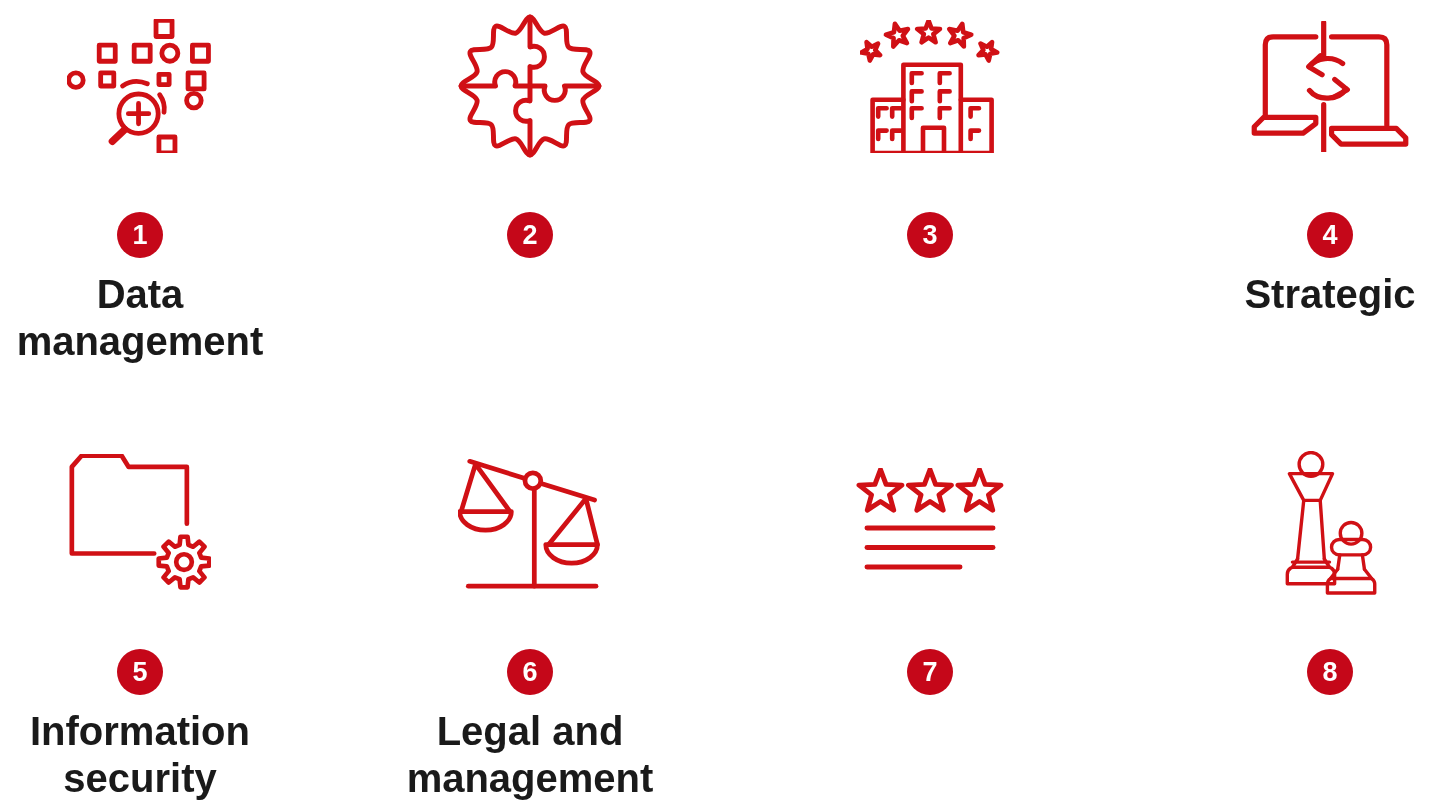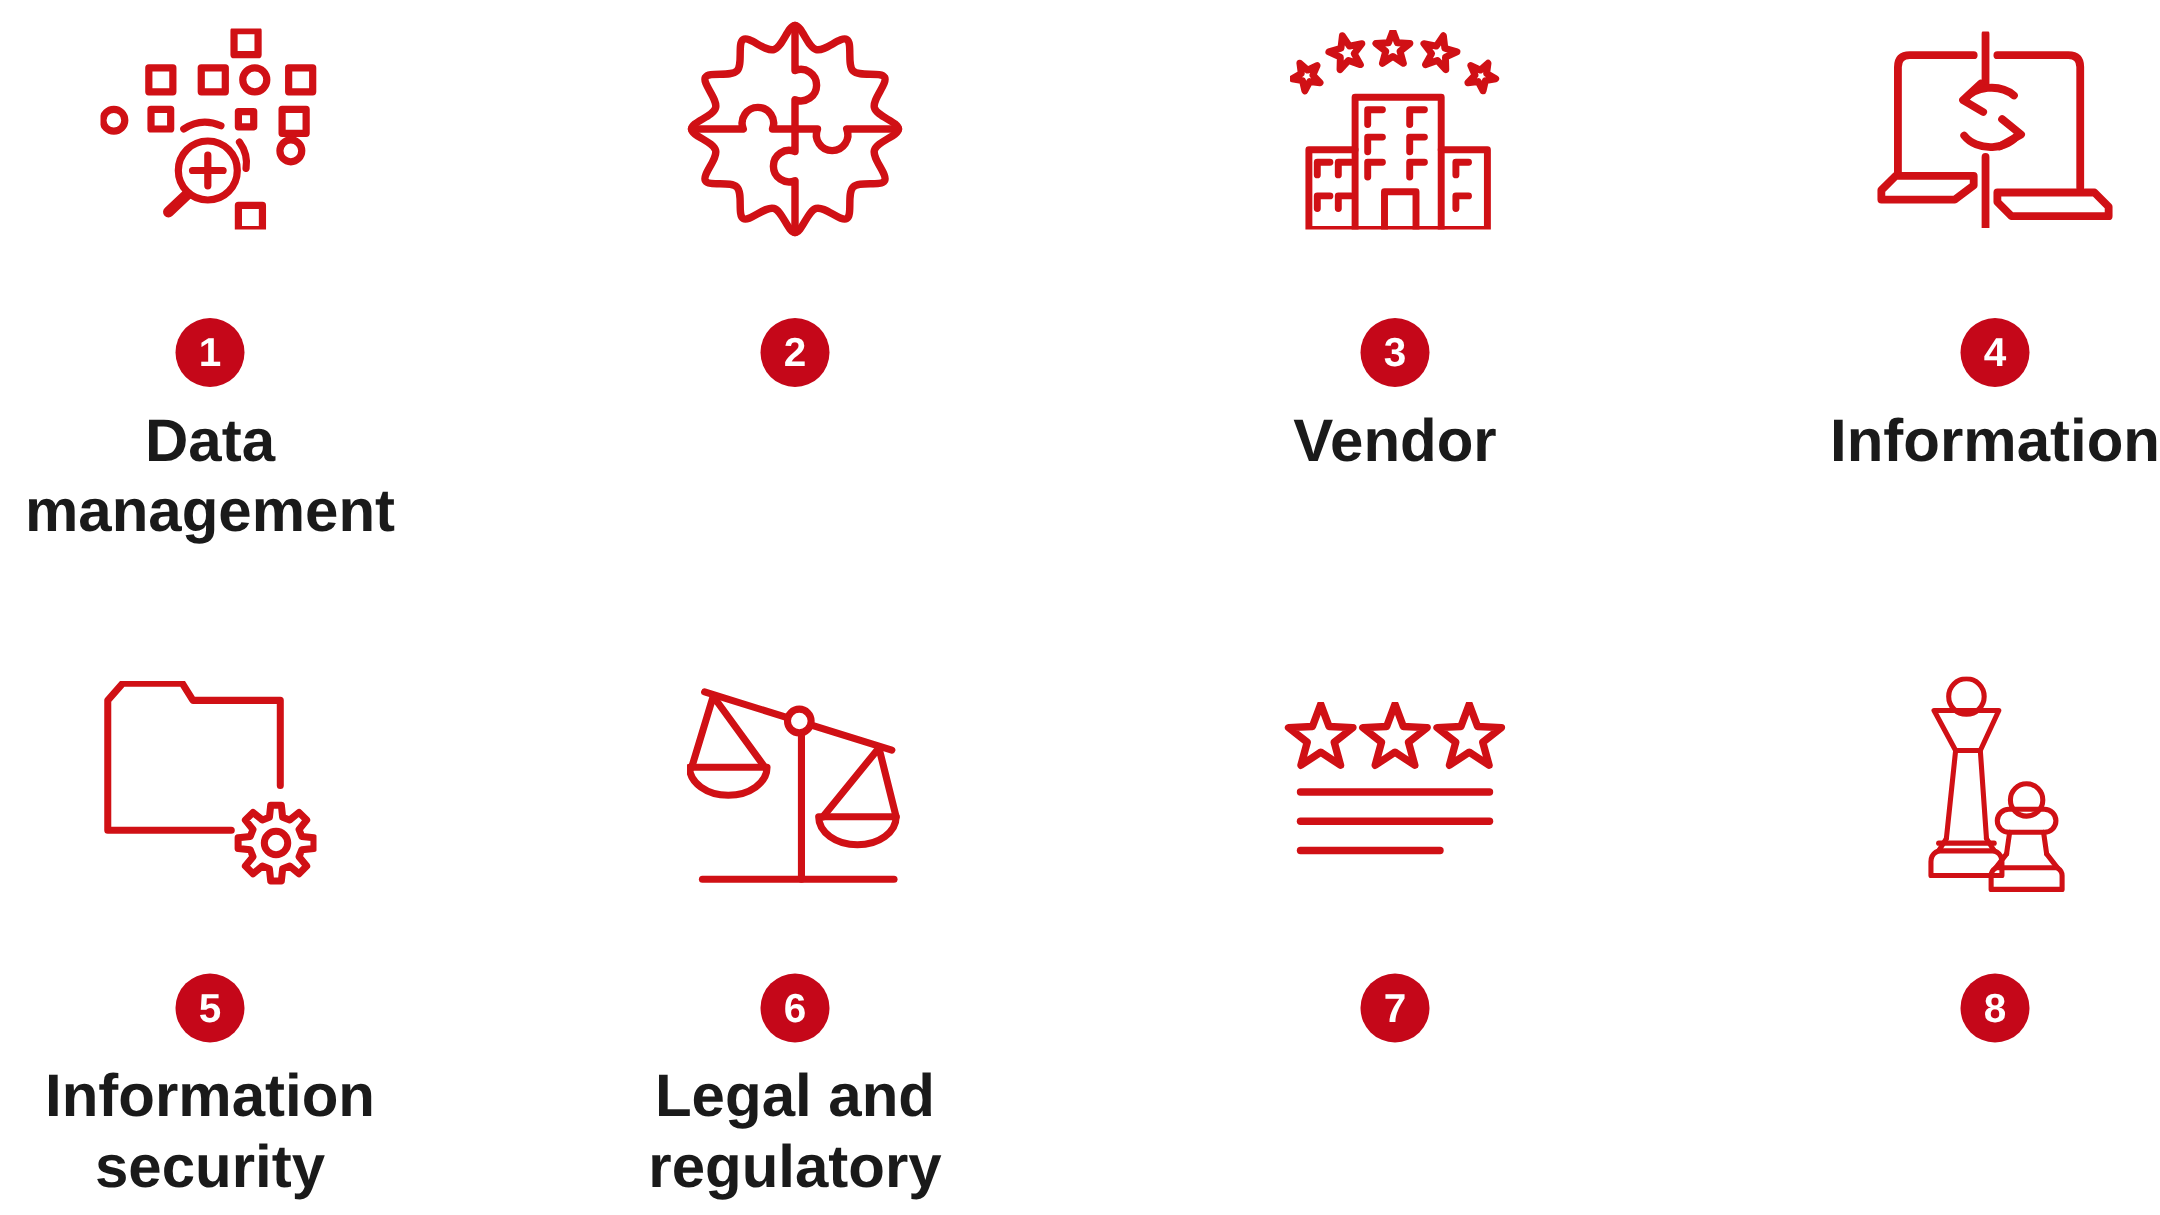--- a/index.html
+++ b/index.html
@@ -97,39 +97,38 @@
         <path d="M57,70 V63 H64"></path>
       <path d="M13,69 V63 H19"></path>
         <path d="M23,69 V63 H29"></path>
       <path d="M13,85 V79 H19"></path>
         <path d="M23,85 V79 H29"></path>
       <path d="M79,69 V63 H85"></path>
         <path d="M79,85 V79 H85"></path>
     </svg>
   </div>
   <div class="badge">3</div>
-  <div class="label">Vendor</div>
 </div>
 
 <div class="cell r1 c4">
   <div class="iconbox">
     <svg class="icon" width="158" height="131" viewBox="0 0 100 83">
       <path d="M9,60 V15 Q9,10 14,10 H41"></path>
       <path d="M51,10 H81 Q86,10 86,15 V66"></path>
       <path d="M46,1 V22 M46,53 V83"></path>
       <path d="M41,61 H8 L2,67 V71 H33 L41,65 Z"></path>
       <path d="M51,68 H92 L98,74 V78 H57 L51,72 Z"></path>
       <path d="M58,27 A13,10 0 0 0 37,29"></path>
       <path d="M44,22 L36.5,29 L45,34"></path>
       <path d="M37,44 A13,10 0 0 0 60,43"></path>
       <path d="M53,37 L61,43.5 L52,48.5"></path>
     </svg>
   </div>
   <div class="badge">4</div>
-  <div class="label">Information</div>
+  <div class="label">Strategic</div>
 </div>
 
 <div class="cell r2 c1">
   <div class="iconbox">
     <svg class="icon" width="142" height="138" viewBox="0 0 100 97">
       <path d="M60,70 H2 V9 L9,1 H37 L42,9 H83 V49"></path>
       <path d="M77.9,63.9L78.5,58.2L83.5,58.2L84.1,63.9L87.4,65.2L91.8,61.6L95.4,65.2L91.8,69.6L93.1,72.9L98.8,73.5L98.8,78.5L93.1,79.1L91.8,82.4L95.4,86.8L91.8,90.4L87.4,86.8L84.1,88.1L83.5,93.8L78.5,93.8L77.9,88.1L74.6,86.8L70.2,90.4L66.6,86.8L70.2,82.4L68.9,79.1L63.2,78.5L63.2,73.5L68.9,72.9L70.2,69.6L66.6,65.2L70.2,61.6L74.6,65.2Z"></path>
       <circle cx="81" cy="76" r="5.5"></circle>
     </svg>
   </div>
@@ -144,21 +143,21 @@
       <path d="M53,22 V90"></path>
       <path d="M7,90 H96"></path>
       <path d="M12,5 L2,38 M12,5 L36,38"></path>
       <path d="M1,38 H37 M1,38 A18,13 0 0 0 37,38"></path>
       <path d="M89,29 L63,61 M89,29 L97,61"></path>
       <path d="M61,61 H97 M61,61 A18,13 0 0 0 97,61"></path>
       <circle class="fillwhite" cx="52" cy="16.5" r="5.5"></circle>
     </svg>
   </div>
   <div class="badge">6</div>
-  <div class="label">Legal and regulatory</div>
+  <div class="label">Legal and management</div>
 </div>
 
 <div class="cell r2 c3">
   <div class="iconbox">
     <svg class="icon" width="150" height="111" viewBox="0 0 100 74">
       <path d="M17.0,1.0L20.7,10.9L31.3,11.4L23.0,17.9L25.8,28.1L17.0,22.3L8.2,28.1L11.0,17.9L2.7,11.4L13.3,10.9Z"></path>
       <path d="M50.0,1.0L53.7,10.9L64.3,11.4L56.0,17.9L58.8,28.1L50.0,22.3L41.2,28.1L44.0,17.9L35.7,11.4L46.3,10.9Z"></path>
       <path d="M83.0,1.0L86.7,10.9L97.3,11.4L89.0,17.9L91.8,28.1L83.0,22.3L74.2,28.1L77.0,17.9L68.7,11.4L79.3,10.9Z"></path>
       <path d="M8,40 H92"></path>
       <path d="M8,53 H92"></path>

